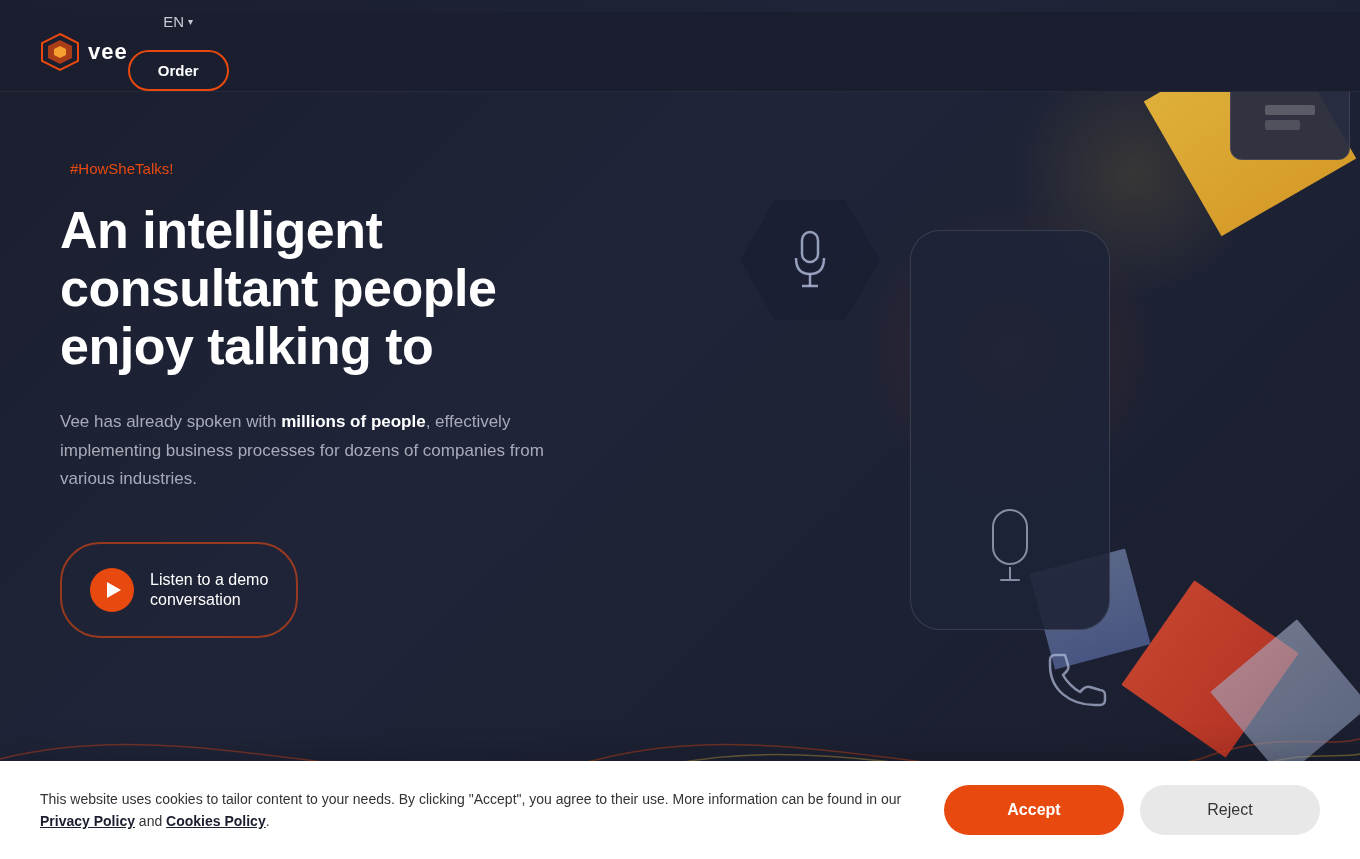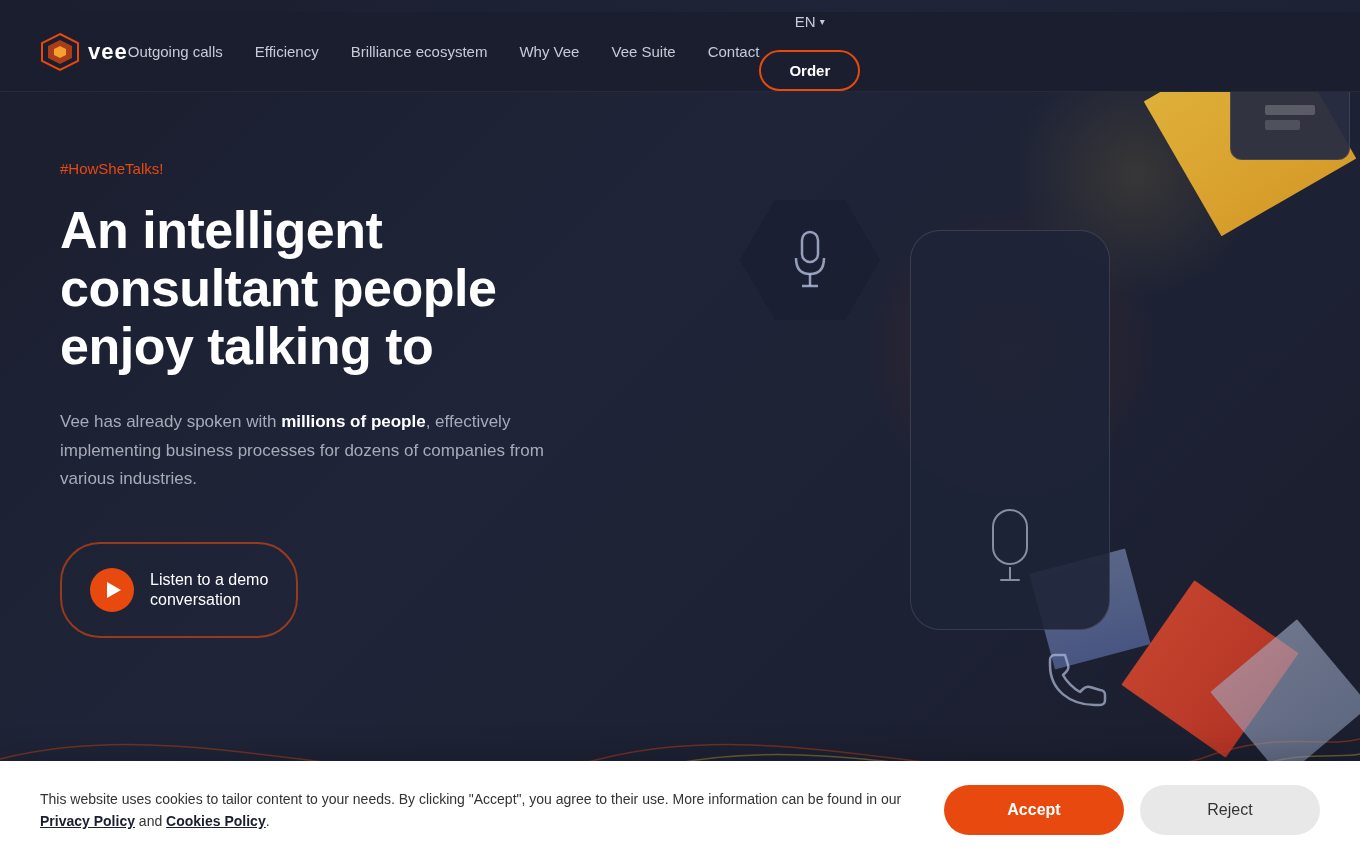--- a/index.html
+++ b/index.html
@@ -109,20 +109,21 @@
       z-index: 2;
       padding: 80px 0 0 60px;
       max-width: 620px;
     }
 
     .hashtag {
       color: #e8490f;
       font-size: 15px;
       font-weight: 500;
       margin-bottom: 24px;
+      margin-left: 10px;
     }
 
     .hero-title {
       font-size: 52px;
       font-weight: 800;
       line-height: 1.12;
       color: #ffffff;
       margin-bottom: 32px;
       letter-spacing: -0.5px;
     }
@@ -397,28 +398,20 @@
 <header>
   <a class="logo" href="#">
     <svg class="logo-icon" viewBox="0 0 40 40" xmlns="http://www.w3.org/2000/svg">
       <polygon points="20,2 38,11 38,29 20,38 2,29 2,11" fill="none" stroke="#e8490f" stroke-width="2"></polygon>
       <polygon points="20,8 32,14 32,26 20,32 8,26 8,14" fill="#e8490f" opacity="0.7"></polygon>
       <polygon points="20,14 26,17 26,23 20,26 14,23 14,17" fill="#f5a030"></polygon>
     </svg>
     <span class="logo-text">vee</span>
   </a>
 
-  <nav>
-    <a href="#">Outgoing calls</a>
-    <a href="#">Efficiency</a>
-    <a href="#">Brilliance ecosystem</a>
-    <a href="#">Why Vee</a>
-    <a href="#">Vee Suite</a>
-    <a href="#">Contact</a>
-  </nav>
 
   <div class="nav-right">
     <div class="lang-selector">
       <span>EN</span>
       <span class="chevron">▾</span>
     </div>
     <button class="order-btn">Order</button>
   </div>
 </header>
 

